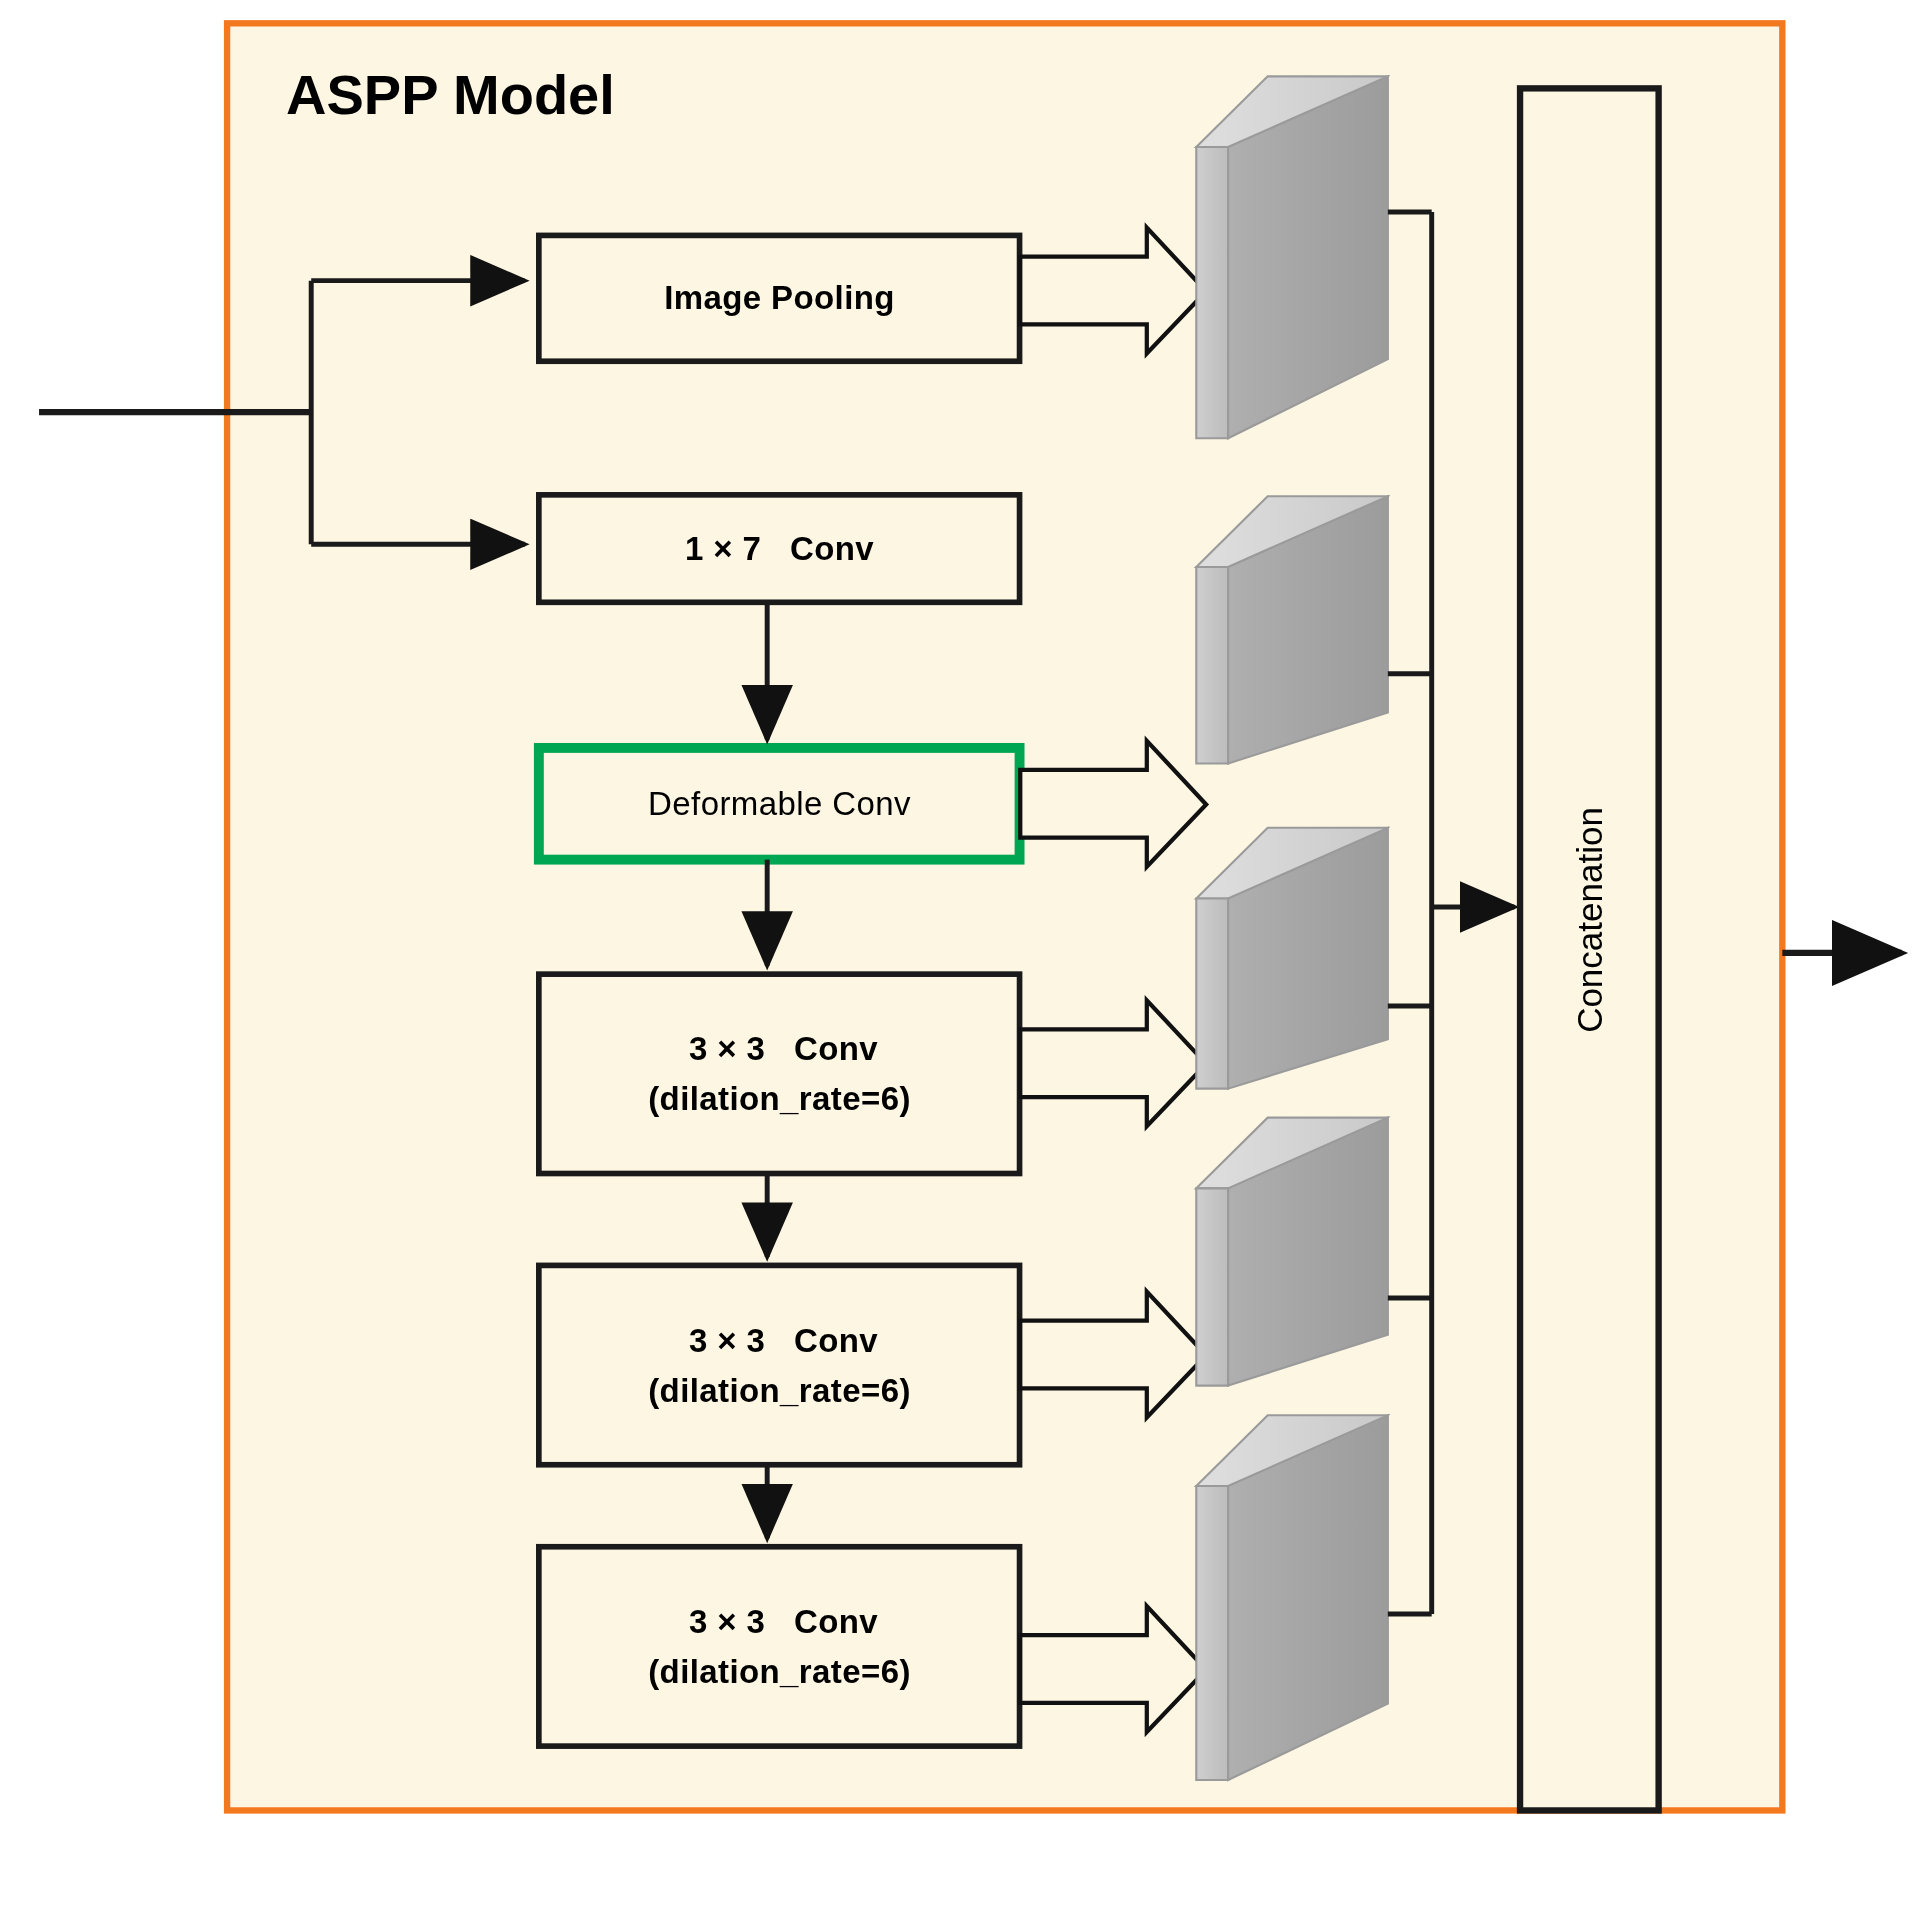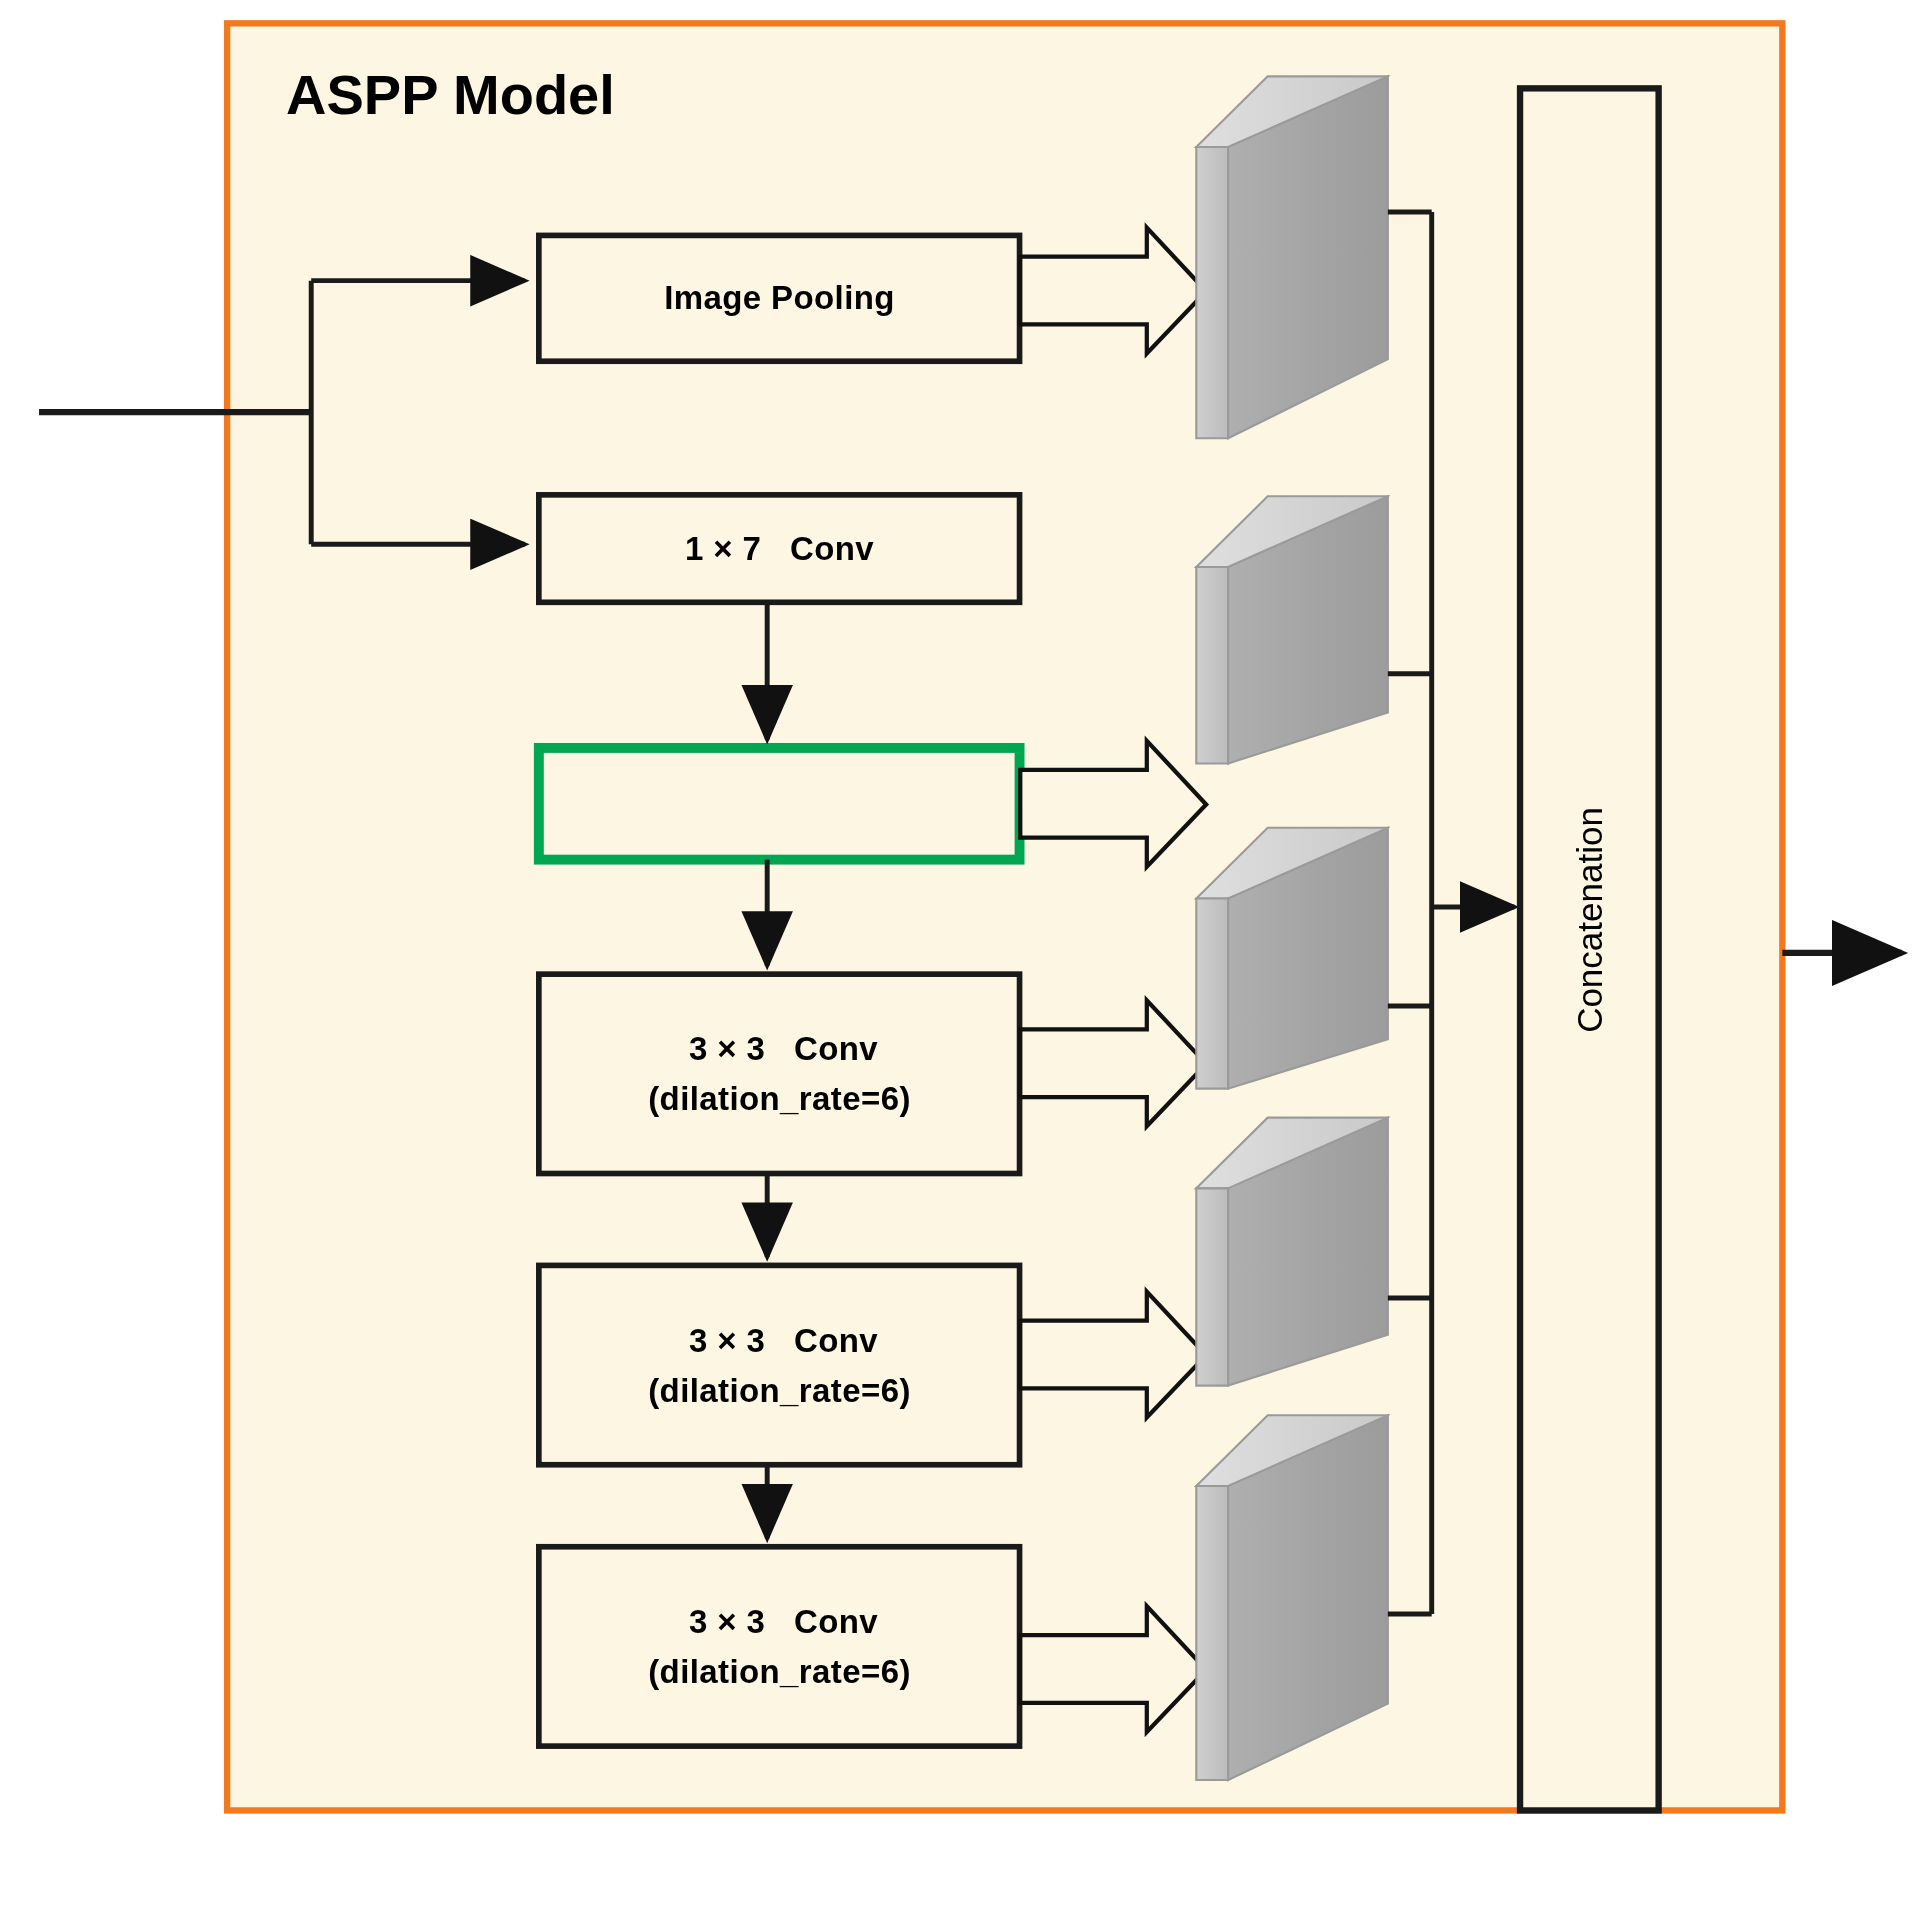--- a/index.html
+++ b/index.html
@@ -130,20 +130,23 @@
   <div class="title">ASPP Model</div>
 
   <div class="boxlabel" style="left:539px;top:235px;width:481px;height:126px;">
     <div class="single">Image Pooling</div>
   </div>
 
   <div class="boxlabel" style="left:539px;top:495px;width:481px;height:107px;">
     <div class="single">1 × 7   Conv</div>
   </div>
 
+  <div class="boxlabel" style="left:539px;top:748px;width:481px;height:112px;">
+    <div class="single" style="font-weight:normal;">Deformable Conv</div>
+  </div>
 
   <div class="boxlabel" style="left:539px;top:974px;width:481px;height:199px;">
     <div class="ln1">3 × 3   Conv</div>
     <div class="ln2">(dilation_rate=6)</div>
   </div>
 
   <div class="boxlabel" style="left:539px;top:1266px;width:481px;height:199px;">
     <div class="ln1">3 × 3   Conv</div>
     <div class="ln2">(dilation_rate=6)</div>
   </div>

